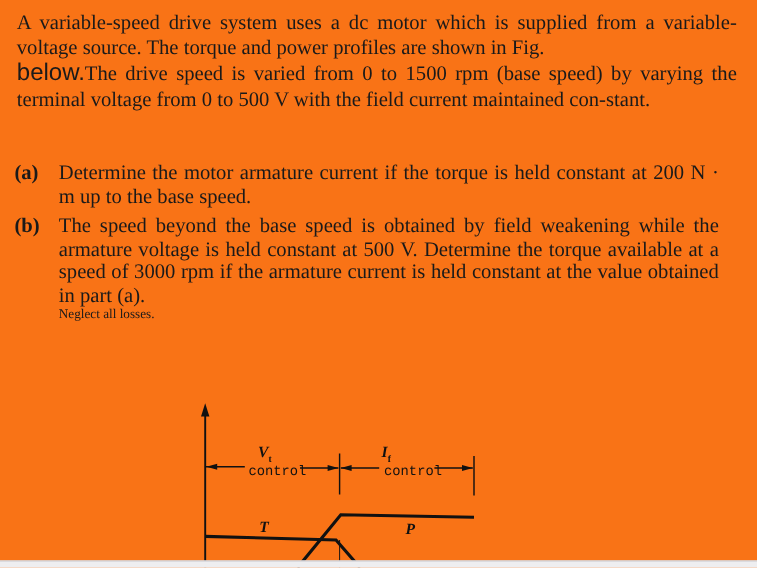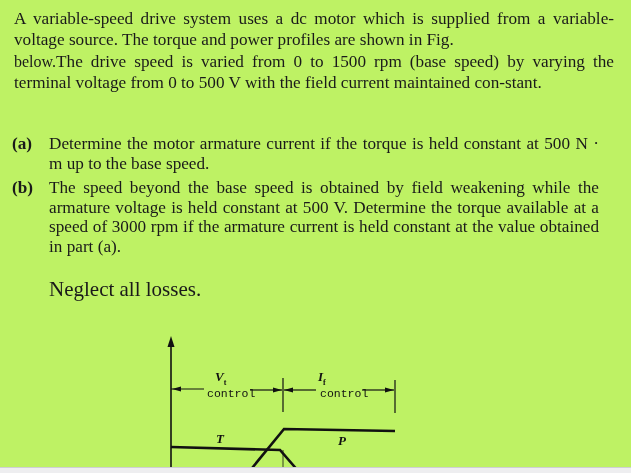--- a/index.html
+++ b/index.html
@@ -1,52 +1,52 @@
 <!DOCTYPE html>
 <html><head>
   <meta charset="utf-8">
   <style>
     html, body { margin: 0; padding: 0; background: #ffffff; }
     body { width: 631px; height: 473px; position: relative; overflow: hidden; }
-    .page { position: absolute; left: 0; top: 0; width: 631px; height: 473px; background: #bef264; }
+    .page { position: absolute; left: 0; top: 0; width: 631px; height: 473px; background: #f97316; }
     .serif { font-family: "Liberation Serif", "DejaVu Serif", serif; color: #1a1a1a; }
     .intro {
       position: absolute; left: 14px; top: 8px; width: 600px;
       font-size: 17.2px; line-height: 21.3px; text-align: justify;
     }
-    .intro .sans-run { font-family: Liberation Serif, serif; font-size: 16px; }
+    .intro .sans-run { font-family: Liberation Sans, sans-serif; font-size: 20px; }
     .part {
       position: absolute; left: 12px; width: 590px;
       font-size: 17.2px; line-height: 19.5px;
     }
     .part .tag { position: absolute; left: 0; top: 0; font-weight: bold; }
     .part .body { position: absolute; left: 37px; top: 0; width: 550px; text-align: justify; }
     .part-a { top: 134px; }
     .part-b { top: 178px; }
-    .note { position: absolute; left: 49px; top: 277px; font-size: 21px; }
+    .note { position: absolute; left: 49px; top: 256px; font-size: 11px; }
     .figure { position: absolute; left: 150px; top: 320px; width: 280px; height: 153px; }
     .figure svg { position: absolute; left: 0; top: 0; }
     .lbl { position: absolute; font-family: Liberation Mono, monospace; font-size: 11.5px; color: #111; }
     .sym { position: absolute; font-family: "Liberation Serif", "DejaVu Serif", serif; font-style: italic; font-weight: bold; font-size: 13px; color: #111; }
     .sym sub { font-size: 8px; font-style: normal; font-weight: bold; }
     .bottom-bar {
       position: absolute; left: 0; top: 467px; width: 631px; height: 6px;
       background: #eeeef0; border-top: 1px solid #cfcfd4;
     }
   </style>
 </head>
 <body>
 
 <div class="page">
 
   <div class="intro serif"><span>A variable-speed drive system uses a dc motor which is supplied from a variable-voltage source. The torque and power profiles are shown in Fig.</span><br><span class="sans-run">below.</span><span>The drive speed is varied from 0 to 1500 rpm (base speed) by varying the terminal voltage from 0 to 500 V with the field current maintained con-stant.</span></div>
 
   <div class="part part-a serif">
     <span class="tag">(a)</span>
-    <span class="body">Determine the motor armature current if the torque is held constant at 500 N · m up to the base speed.</span>
+    <span class="body">Determine the motor armature current if the torque is held constant at 200 N · m up to the base speed.</span>
   </div>
 
   <div class="part part-b serif">
     <span class="tag">(b)</span>
     <span class="body">The speed beyond the base speed is obtained by field weakening while the armature voltage is held constant at 500 V. Determine the torque available at a speed of 3000 rpm if the armature current is held constant at the value obtained in part (a).</span>
   </div>
 
   <div class="note serif">Neglect all losses.</div>
 
   <div class="figure">

